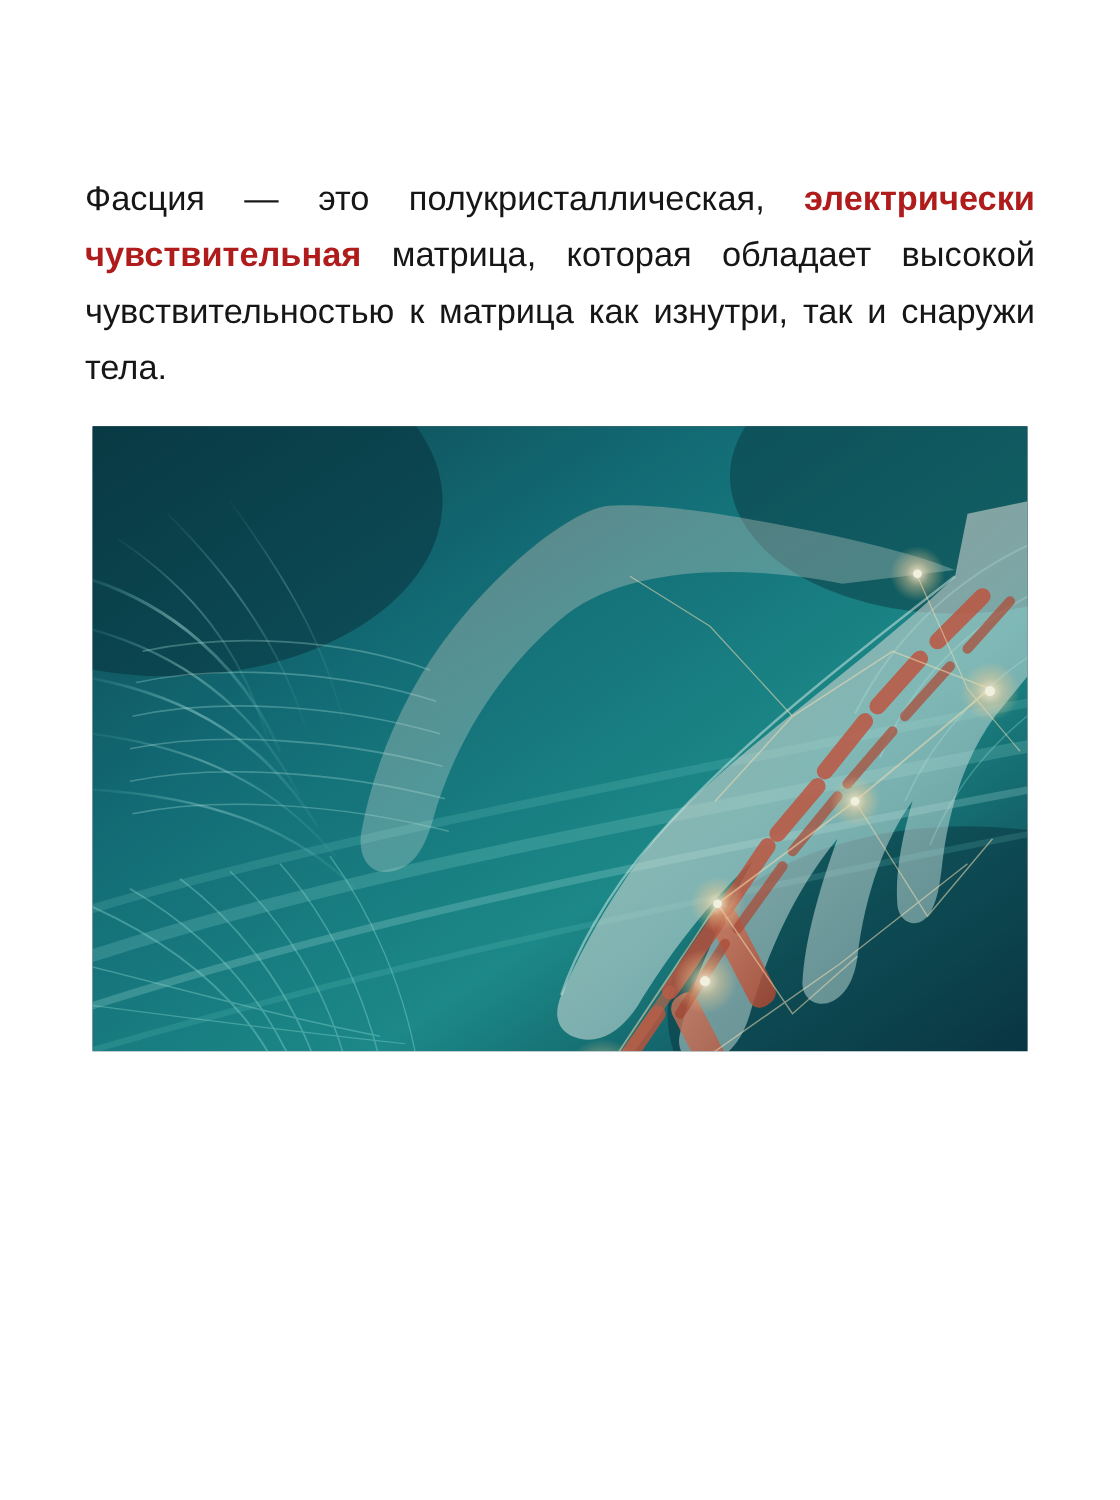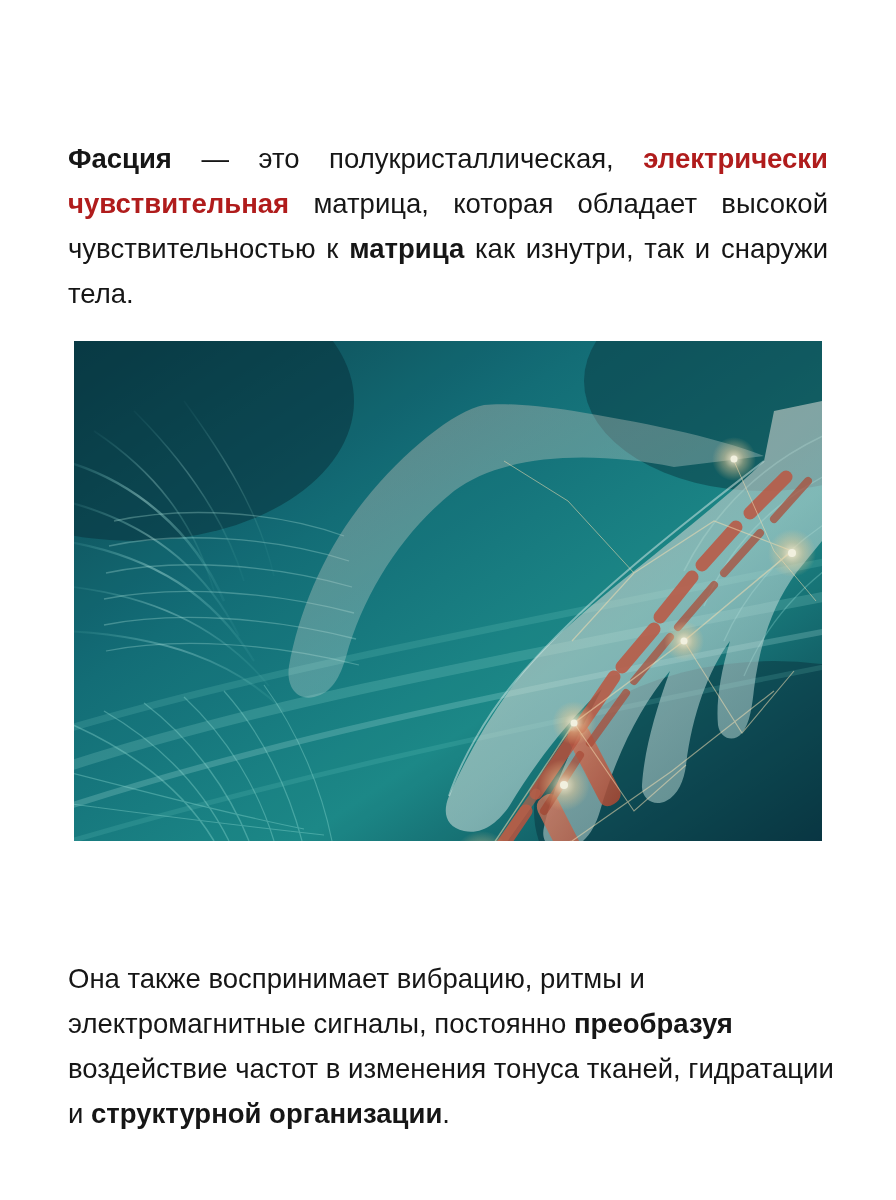--- a/index.html
+++ b/index.html
@@ -29,21 +29,21 @@
     left: 68px;
     top: 108px;
     width: 760px;
     font-size: 27.5px;
     line-height: 45px;
     text-align: justify;
     text-justify: inter-word;
     color: #161616;
   }
 
-  .bold { font-weight: bold; }
+  .bold { font-weight: normal; }
   .accent { color: #b01c1c; font-weight: bold; }
 
   .figure {
     position: absolute;
     left: 74px;
     top: 341px;
     width: 748px;
     height: 500px;
     overflow: hidden;
     background: #0d3b44;
@@ -258,15 +258,14 @@
 
       <g opacity="0.5">
         <path d="M-10 700 C 120 660, 220 640, 300 612" stroke="#ffe9bd" stroke-width="5" fill="none" opacity="0.5"></path>
         <path d="M-10 720 C 130 682, 230 660, 310 630" stroke="#fff3d4" stroke-width="2.5" fill="none" opacity="0.6"></path>
       </g>
 
       <rect x="0" y="0" width="748" height="500" fill="#0a3f4c" opacity="0.06"></rect>
     </svg>
   </div>
 
-  <p class="para-bottom"><span>Она также воспринимает вибрацию, ритмы и электромагнитные сигналы, постоянно </span><span class="bold">преобразуя</span><span> воздействие частот в изменения тонуса тканей, гидратации и </span><span class="bold">структурной организации</span><span>.</span></p>
 
 </div>
 
 </body></html>

